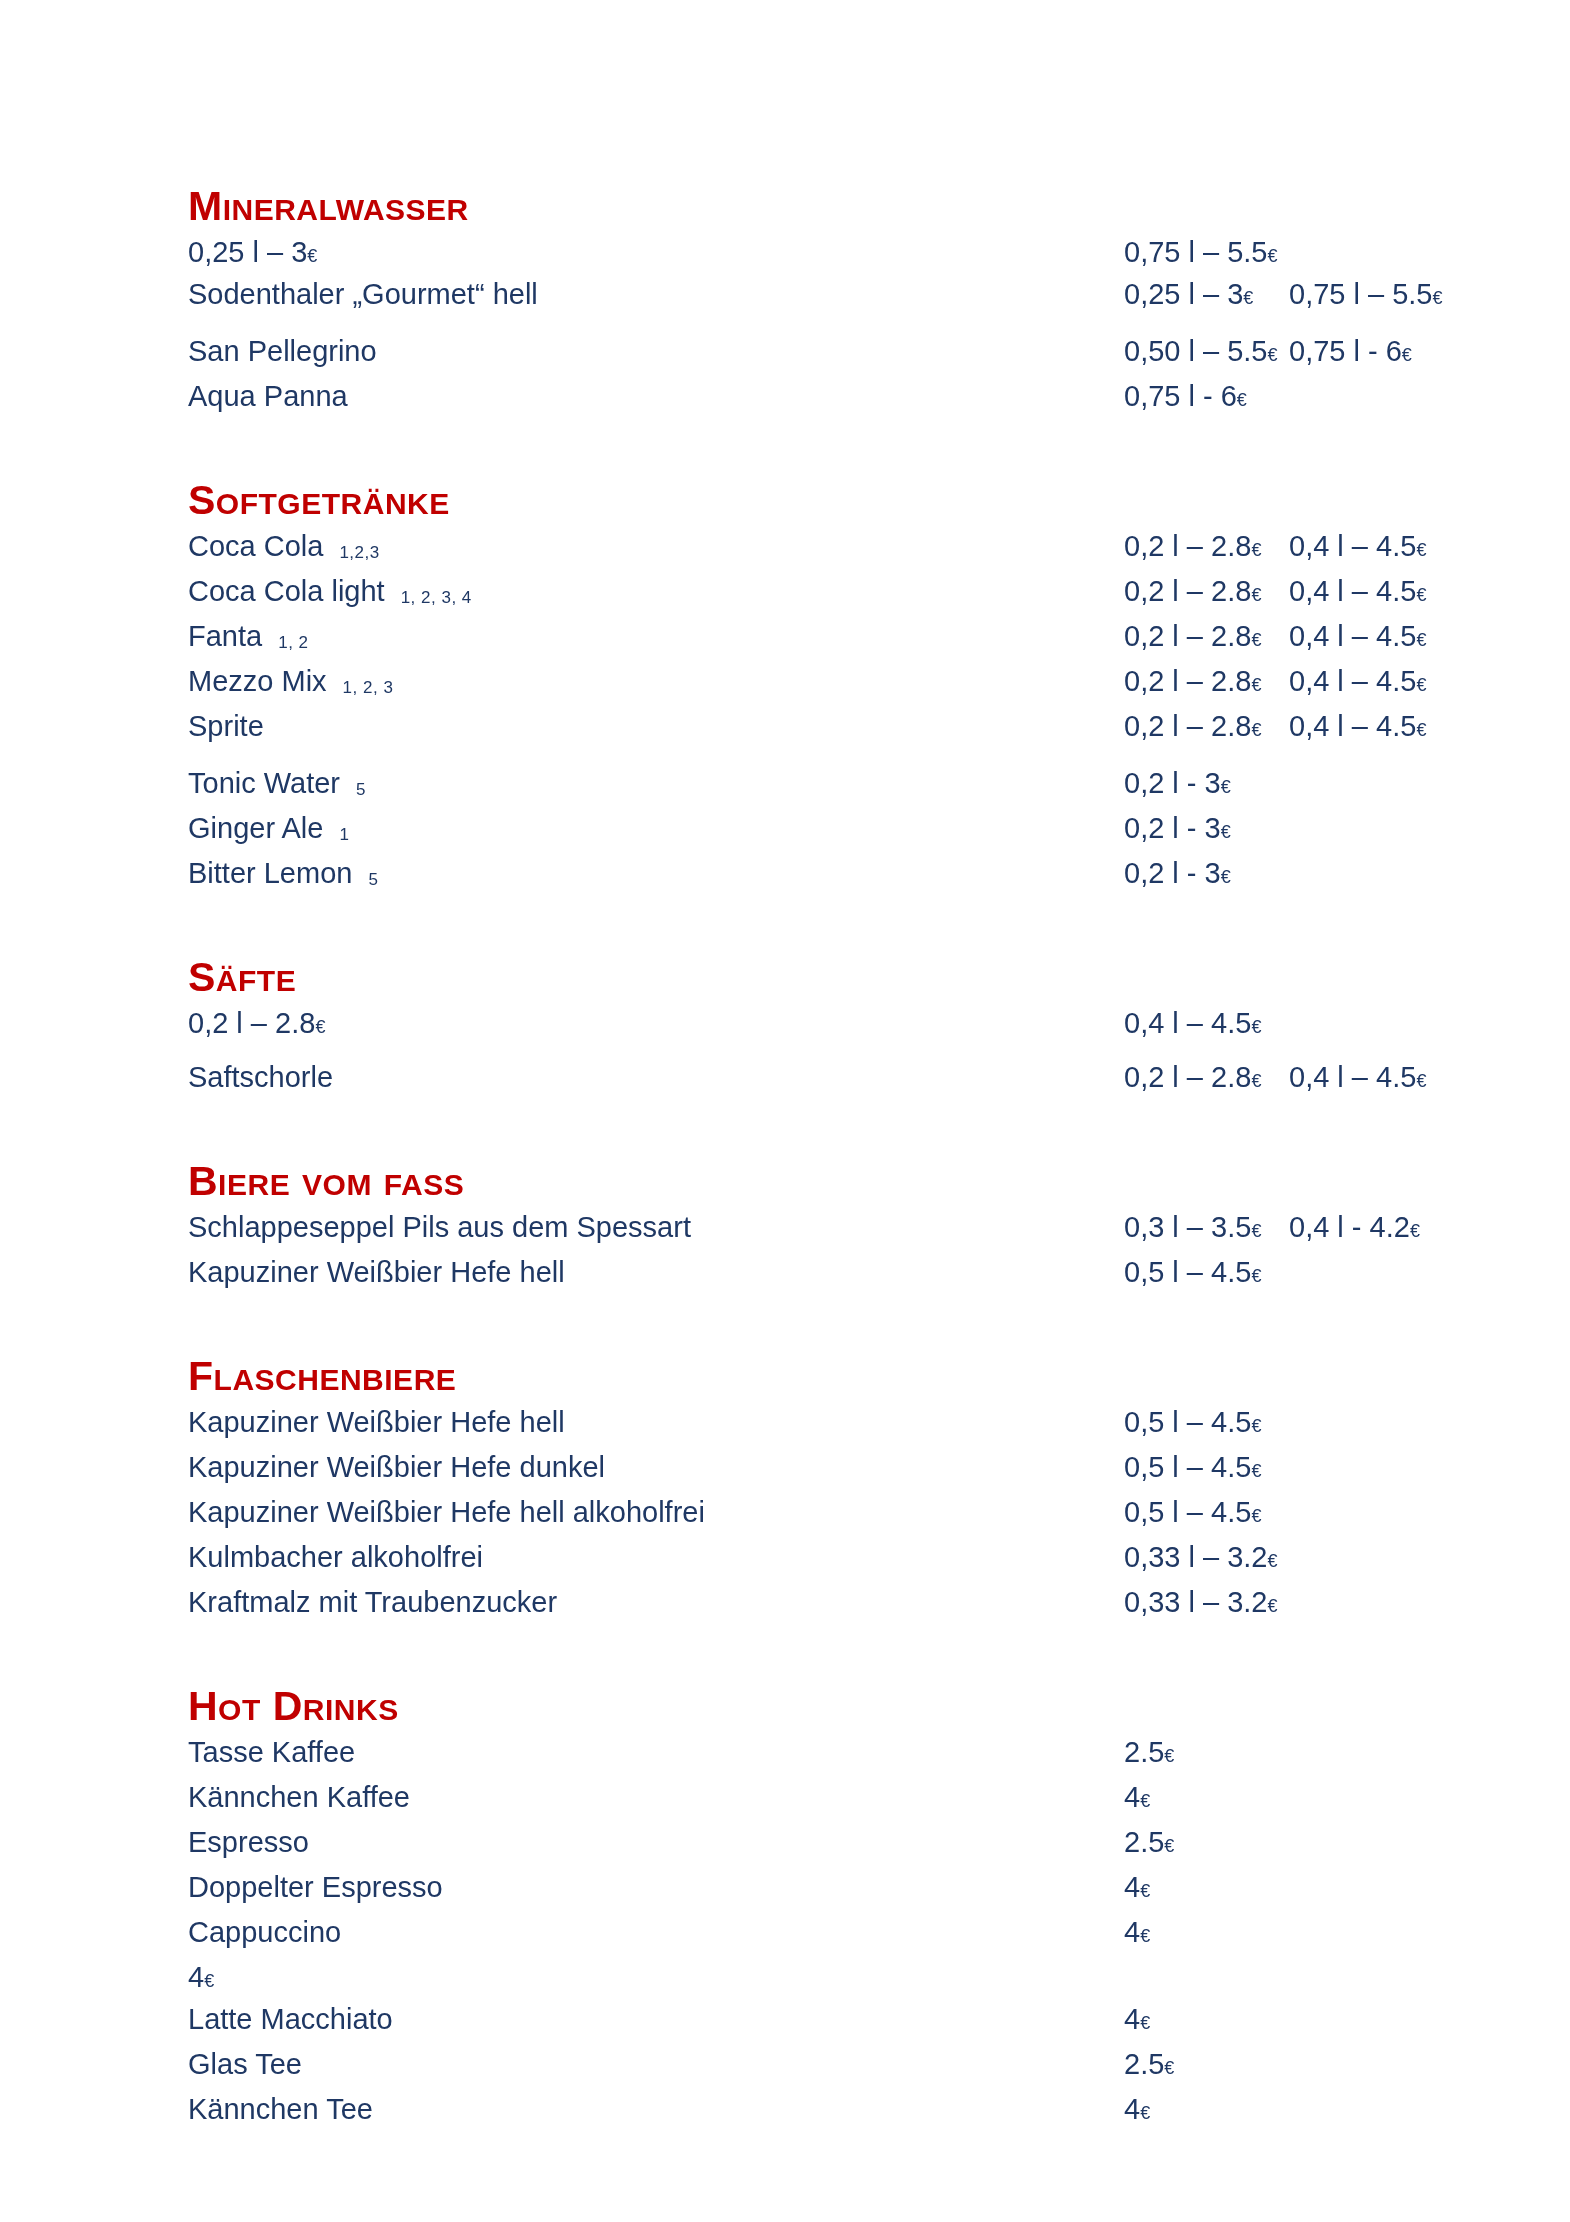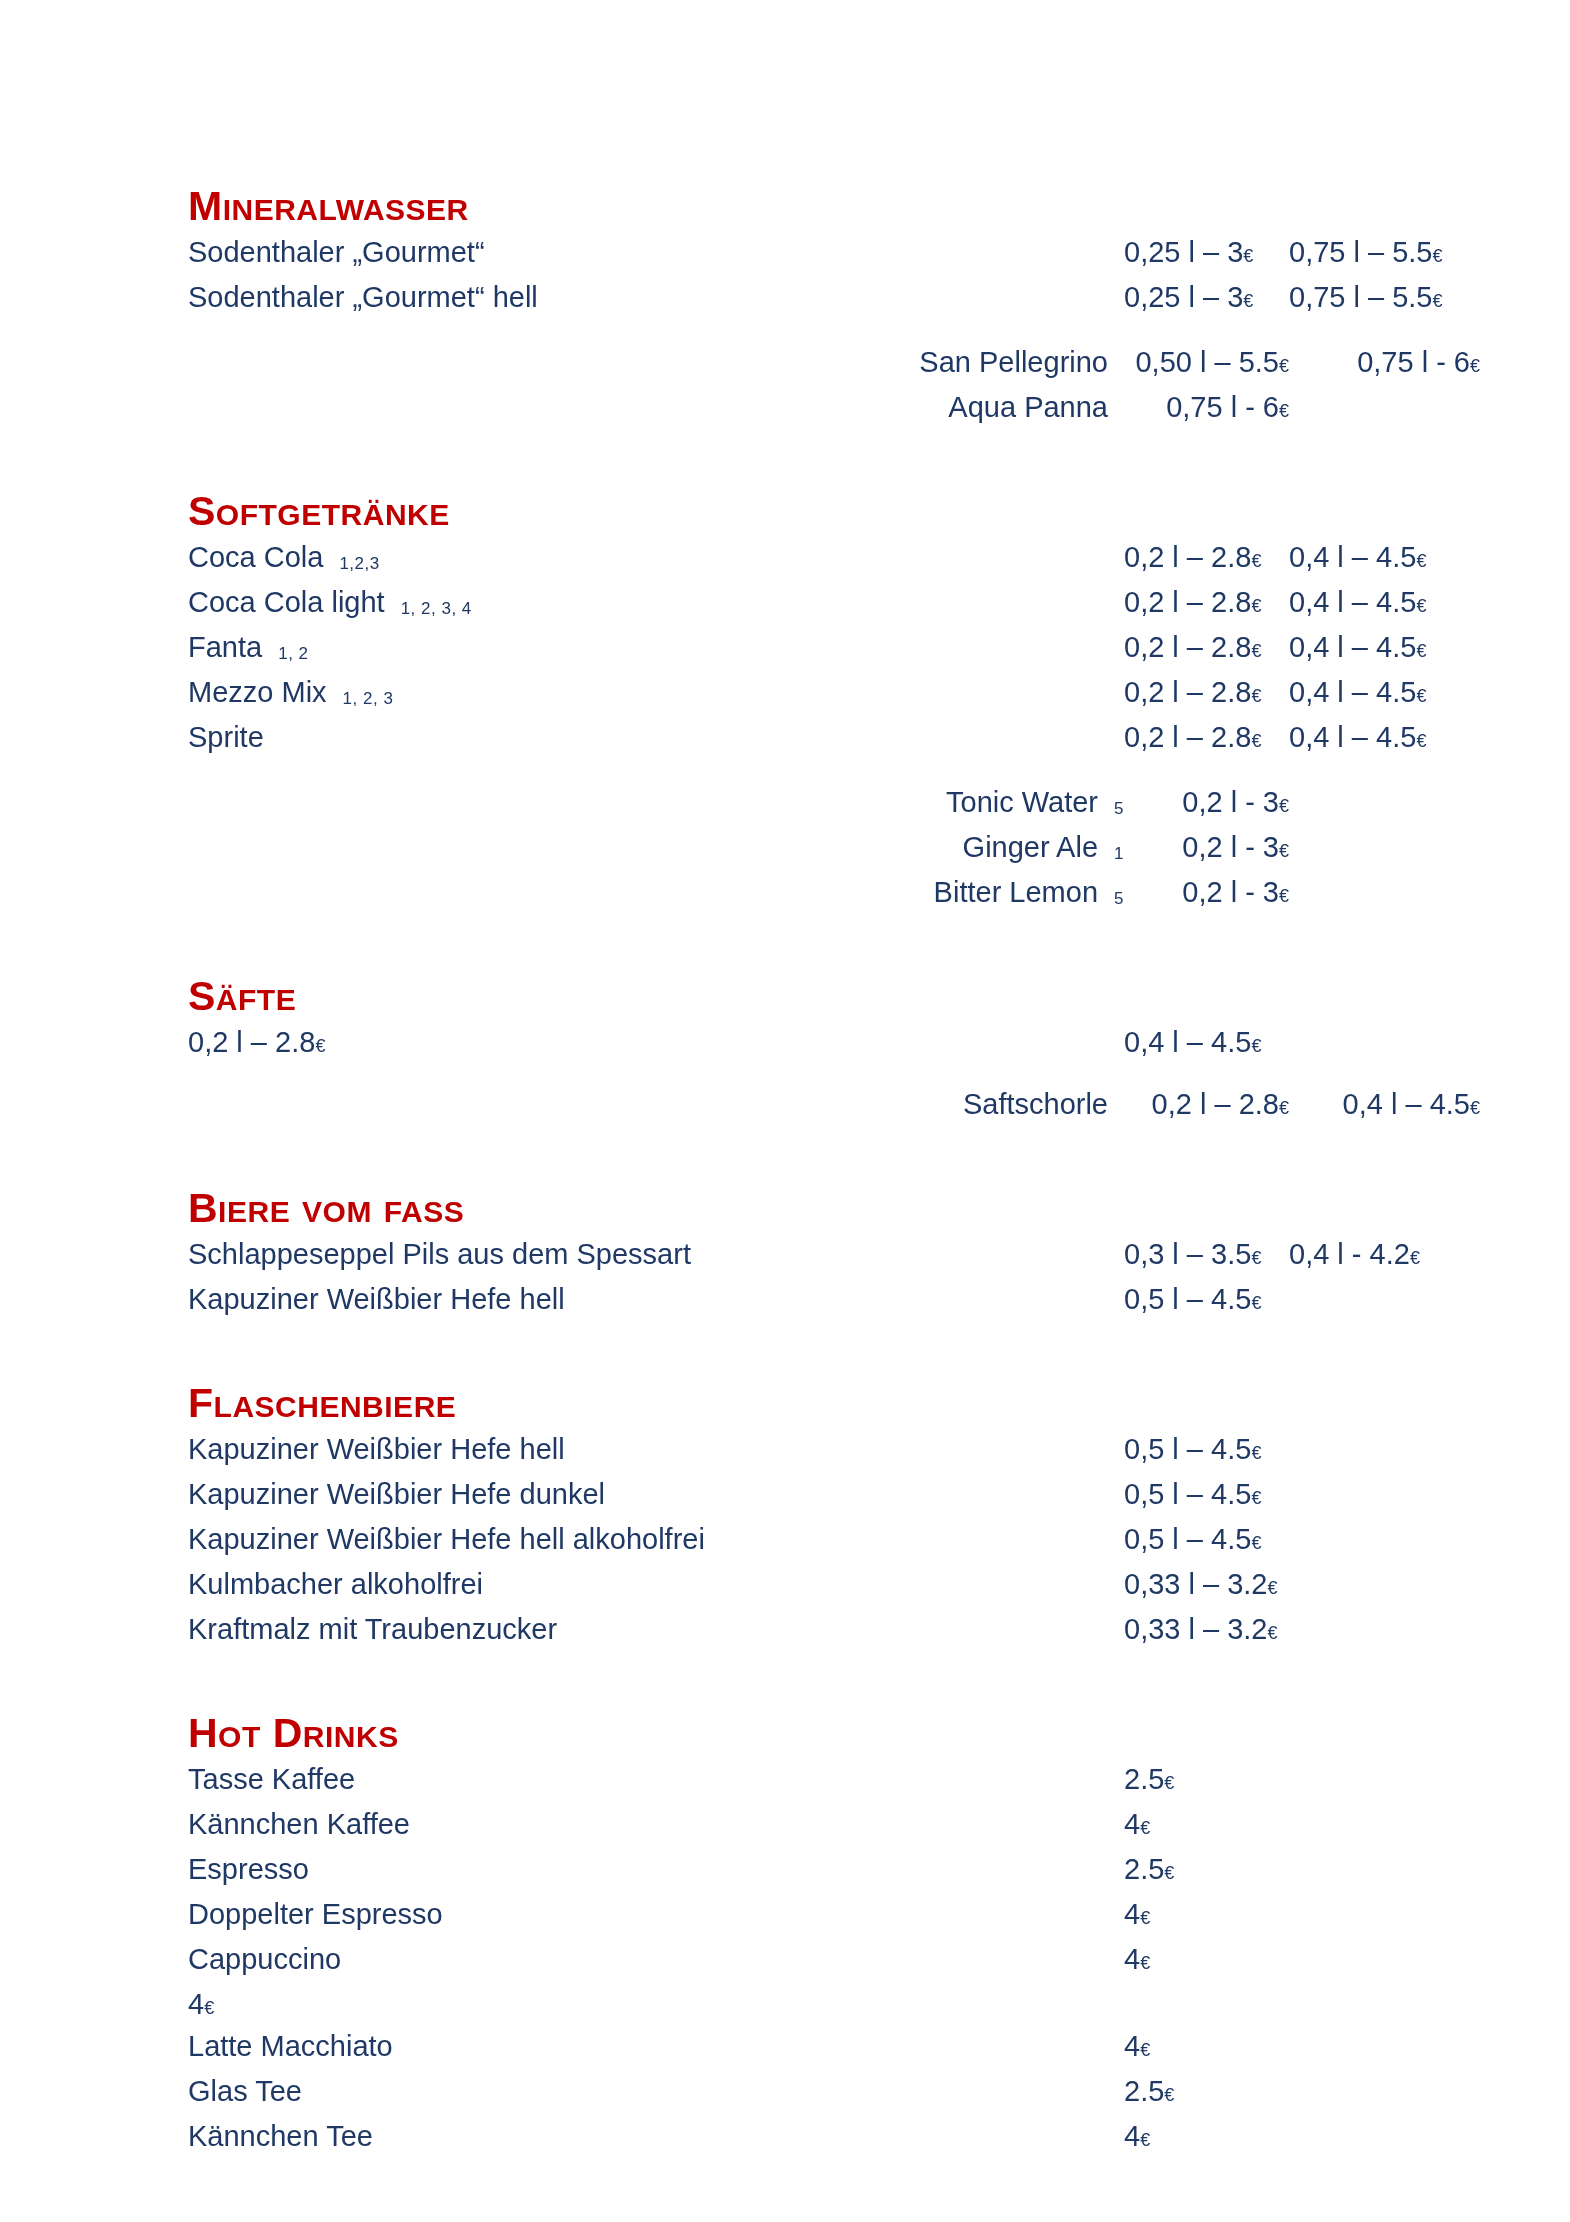--- a/index.html
+++ b/index.html
@@ -38,33 +38,32 @@
   }
   .name-cell { white-space: nowrap; }
   .sub {
     font-size: 17px;
     vertical-align: -2px;
     letter-spacing: 0.5px;
     padding-left: 16px;
   }
   .price { white-space: nowrap; }
   .eur { font-size: 18px; }
-  .group-gap { margin-top: 20px; text-align: right; }
+  .group-gap { margin-top: 12px; }
 </style>
 </head>
 <body>
 
 <div class="page">
   <div class="sections">
   <section class="menu-section">
     <h2 class="section-title smallcaps"><span class="cap">M</span><span class="sc">I</span><span class="sc">N</span><span class="sc">E</span><span class="sc">R</span><span class="sc">A</span><span class="sc">L</span><span class="sc">W</span><span class="sc">A</span><span class="sc">S</span><span class="sc">S</span><span class="sc">E</span><span class="sc">R</span></h2>
     <div class="groups">
           <div class="group">
   <div class="row">
-    <div class="name-cell"><span class="item-name">Sodenthaler „Gourmet“</span><span class="sub"></span></div>
     <div class="p1 price">0,25 l – 3<span class="eur">€</span></div>
     <div class="p2 price">0,75 l – 5.5<span class="eur">€</span></div>
   </div>
 
   <div class="row">
     <div class="name-cell"><span class="item-name">Sodenthaler „Gourmet“ hell</span><span class="sub"></span></div>
     <div class="p1 price">0,25 l – 3<span class="eur">€</span></div>
     <div class="p2 price">0,75 l – 5.5<span class="eur">€</span></div>
   </div>
 </div>

